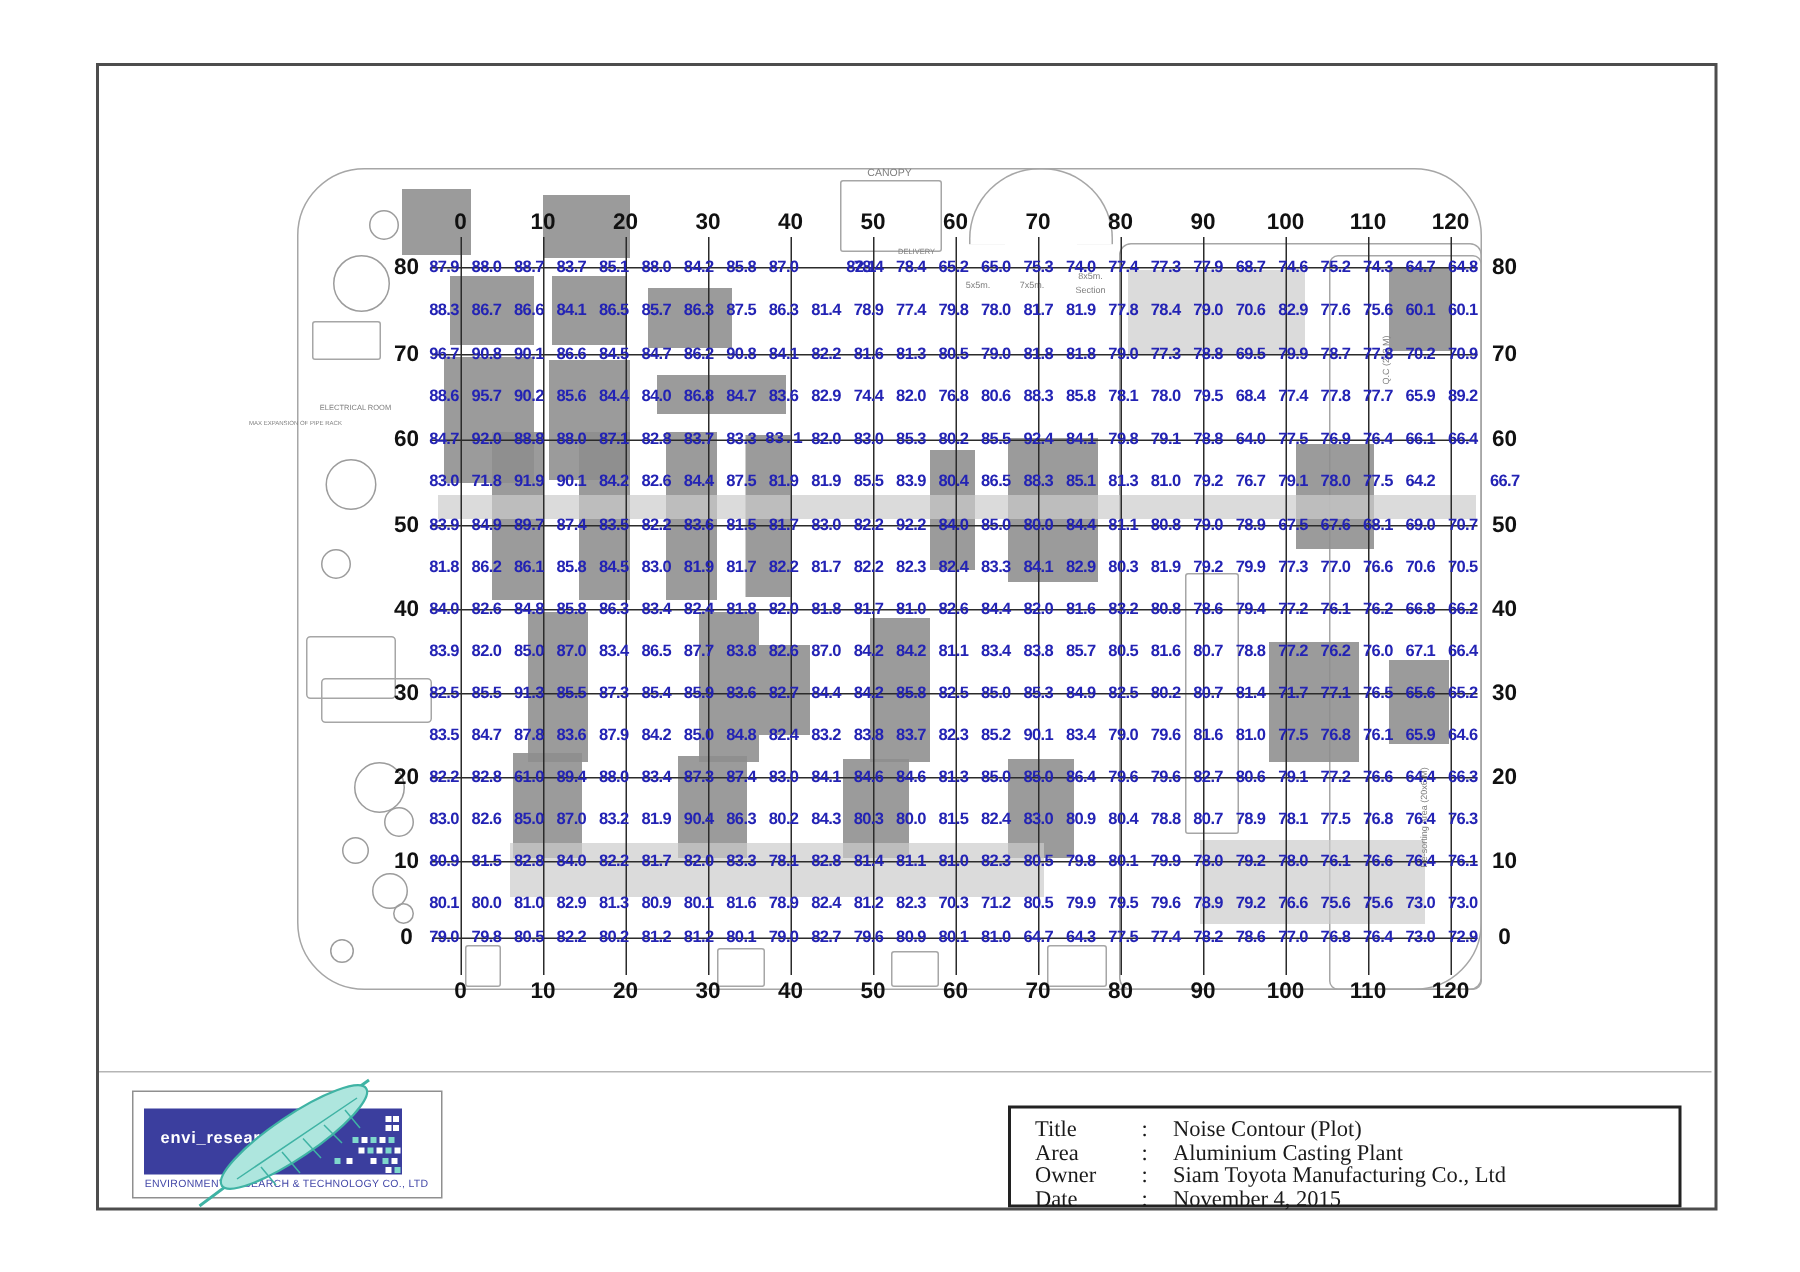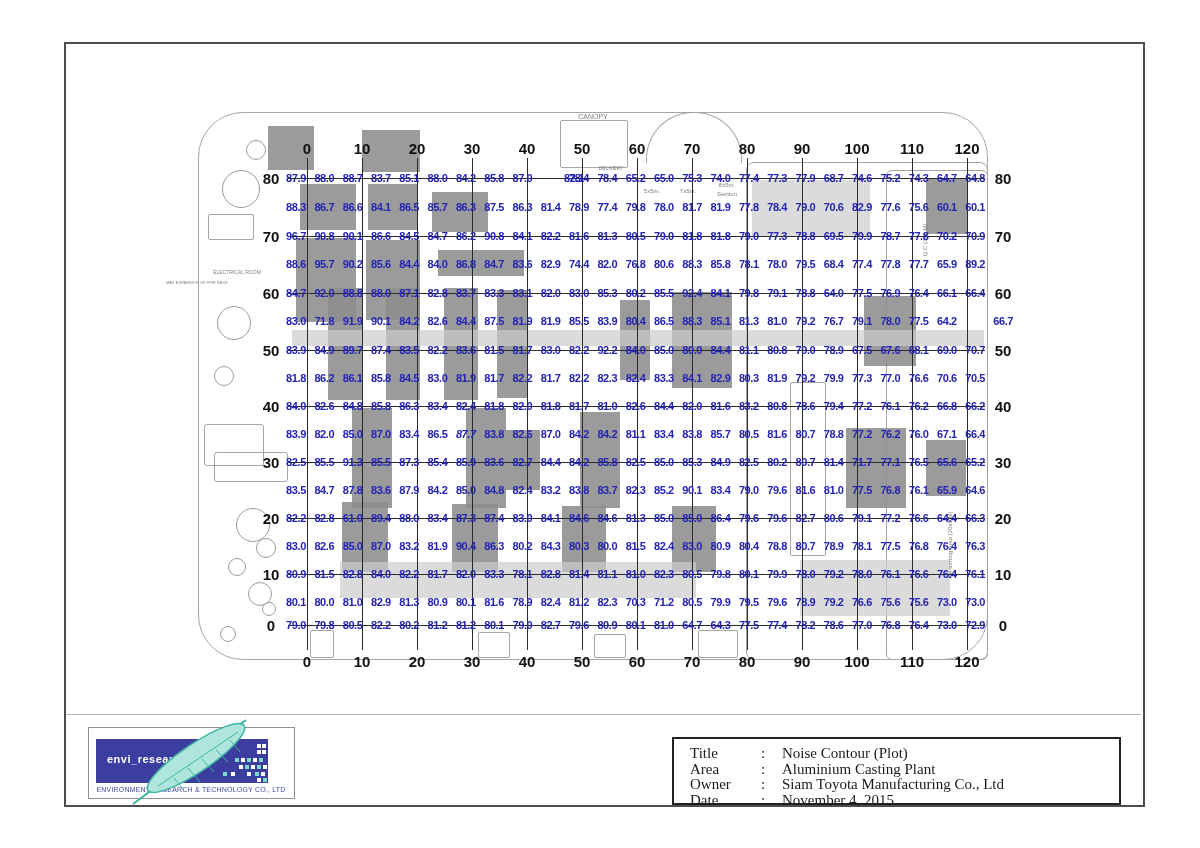--- a/index.html
+++ b/index.html
@@ -280,21 +280,21 @@
       <div class="abs nv" style="left:946.9px;top:264px;color:#2323b4;">65.9</div>
       <div class="abs nv" style="left:975.2px;top:264px;color:#2323b4;">89.2</div>
       <div class="abs nv" style="left:296.0px;top:293px;color:#2323b4;">84.7</div>
       <div class="abs nv" style="left:324.3px;top:293px;color:#2323b4;">92.0</div>
       <div class="abs nv" style="left:352.6px;top:293px;color:#2323b4;">88.8</div>
       <div class="abs nv" style="left:380.9px;top:293px;color:#2323b4;">88.0</div>
       <div class="abs nv" style="left:409.2px;top:293px;color:#2323b4;">87.1</div>
       <div class="abs nv" style="left:437.5px;top:293px;color:#2323b4;">82.8</div>
       <div class="abs nv" style="left:465.8px;top:293px;color:#2323b4;">83.7</div>
       <div class="abs nv" style="left:494.1px;top:293px;color:#2323b4;">83.3</div>
-      <div class="abs nv" style="left:522.4px;top:293px;color:#2323b4;">83.1</div>
+      <div class="abs nv" style="left:522.4px;top:293px;color:#2323b4;font-family:Liberation Mono, monospace;">83.1</div>
       <div class="abs nv" style="left:550.7px;top:293px;color:#2323b4;">82.0</div>
       <div class="abs nv" style="left:579.0px;top:293px;color:#2323b4;">83.0</div>
       <div class="abs nv" style="left:607.3px;top:293px;color:#2323b4;">85.3</div>
       <div class="abs nv" style="left:635.6px;top:293px;color:#2323b4;">80.2</div>
       <div class="abs nv" style="left:663.9px;top:293px;color:#2323b4;">85.5</div>
       <div class="abs nv" style="left:692.2px;top:293px;color:#2323b4;">92.4</div>
       <div class="abs nv" style="left:720.5px;top:293px;color:#2323b4;">84.1</div>
       <div class="abs nv" style="left:748.8px;top:293px;color:#2323b4;">79.8</div>
       <div class="abs nv" style="left:777.1px;top:293px;color:#2323b4;">79.1</div>
       <div class="abs nv" style="left:805.4px;top:293px;color:#2323b4;">78.8</div>
@@ -403,21 +403,21 @@
       <div class="abs nv" style="left:890.3px;top:406px;color:#2323b4;">76.1</div>
       <div class="abs nv" style="left:918.6px;top:406px;color:#2323b4;">76.2</div>
       <div class="abs nv" style="left:946.9px;top:406px;color:#2323b4;">66.8</div>
       <div class="abs nv" style="left:975.2px;top:406px;color:#2323b4;">66.2</div>
       <div class="abs nv" style="left:296.0px;top:434px;color:#2323b4;">83.9</div>
       <div class="abs nv" style="left:324.3px;top:434px;color:#2323b4;">82.0</div>
       <div class="abs nv" style="left:352.6px;top:434px;color:#2323b4;">85.0</div>
       <div class="abs nv" style="left:380.9px;top:434px;color:#2323b4;">87.0</div>
       <div class="abs nv" style="left:409.2px;top:434px;color:#2323b4;">83.4</div>
       <div class="abs nv" style="left:437.5px;top:434px;color:#2323b4;">86.5</div>
-      <div class="abs nv" style="left:465.8px;top:434px;color:#2323b4;font-style:italic;">87.7</div>
+      <div class="abs nv" style="left:465.8px;top:434px;color:#2323b4;">87.7</div>
       <div class="abs nv" style="left:494.1px;top:434px;color:#2323b4;">83.8</div>
       <div class="abs nv" style="left:522.4px;top:434px;color:#2323b4;">82.6</div>
       <div class="abs nv" style="left:550.7px;top:434px;color:#2323b4;">87.0</div>
       <div class="abs nv" style="left:579.0px;top:434px;color:#2323b4;">84.2</div>
       <div class="abs nv" style="left:607.3px;top:434px;color:#2323b4;">84.2</div>
       <div class="abs nv" style="left:635.6px;top:434px;color:#2323b4;">81.1</div>
       <div class="abs nv" style="left:663.9px;top:434px;color:#2323b4;">83.4</div>
       <div class="abs nv" style="left:692.2px;top:434px;color:#2323b4;">83.8</div>
       <div class="abs nv" style="left:720.5px;top:434px;color:#2323b4;">85.7</div>
       <div class="abs nv" style="left:748.8px;top:434px;color:#2323b4;">80.5</div>

